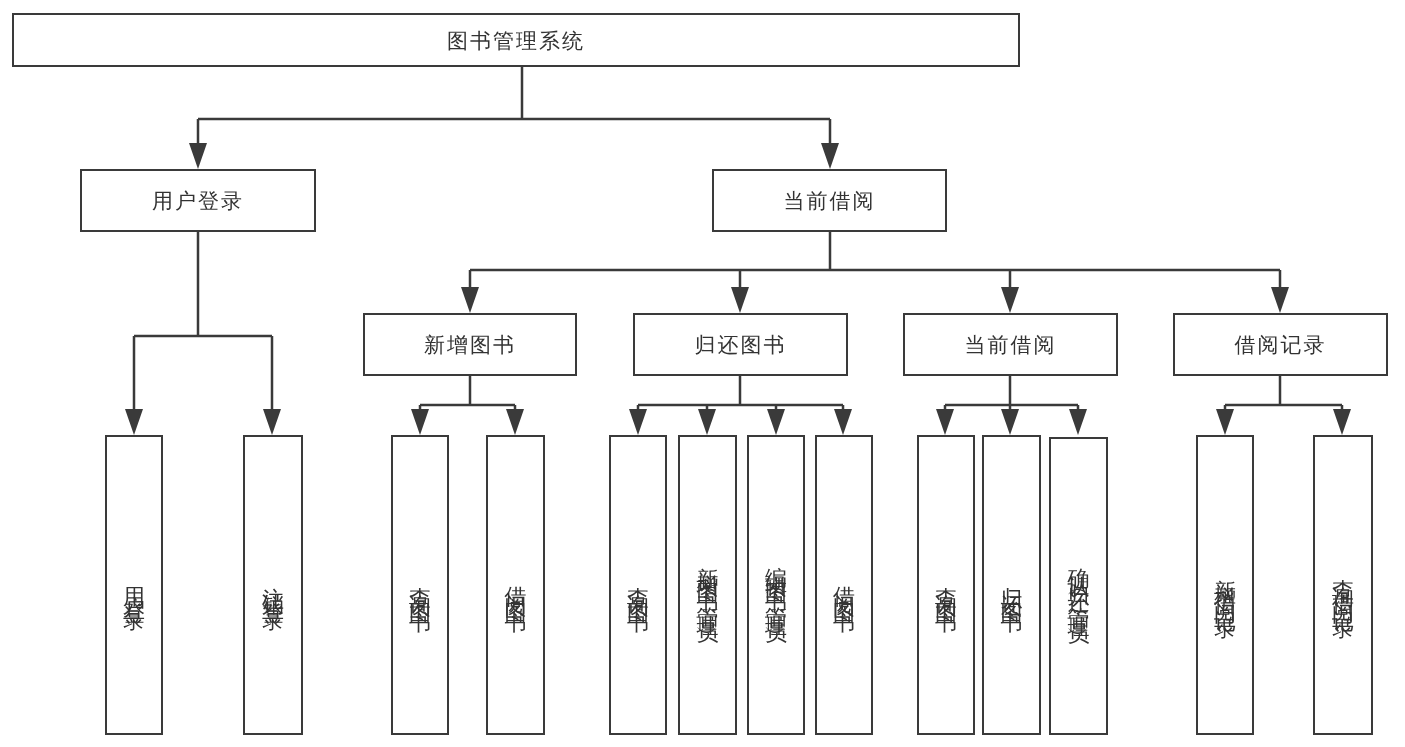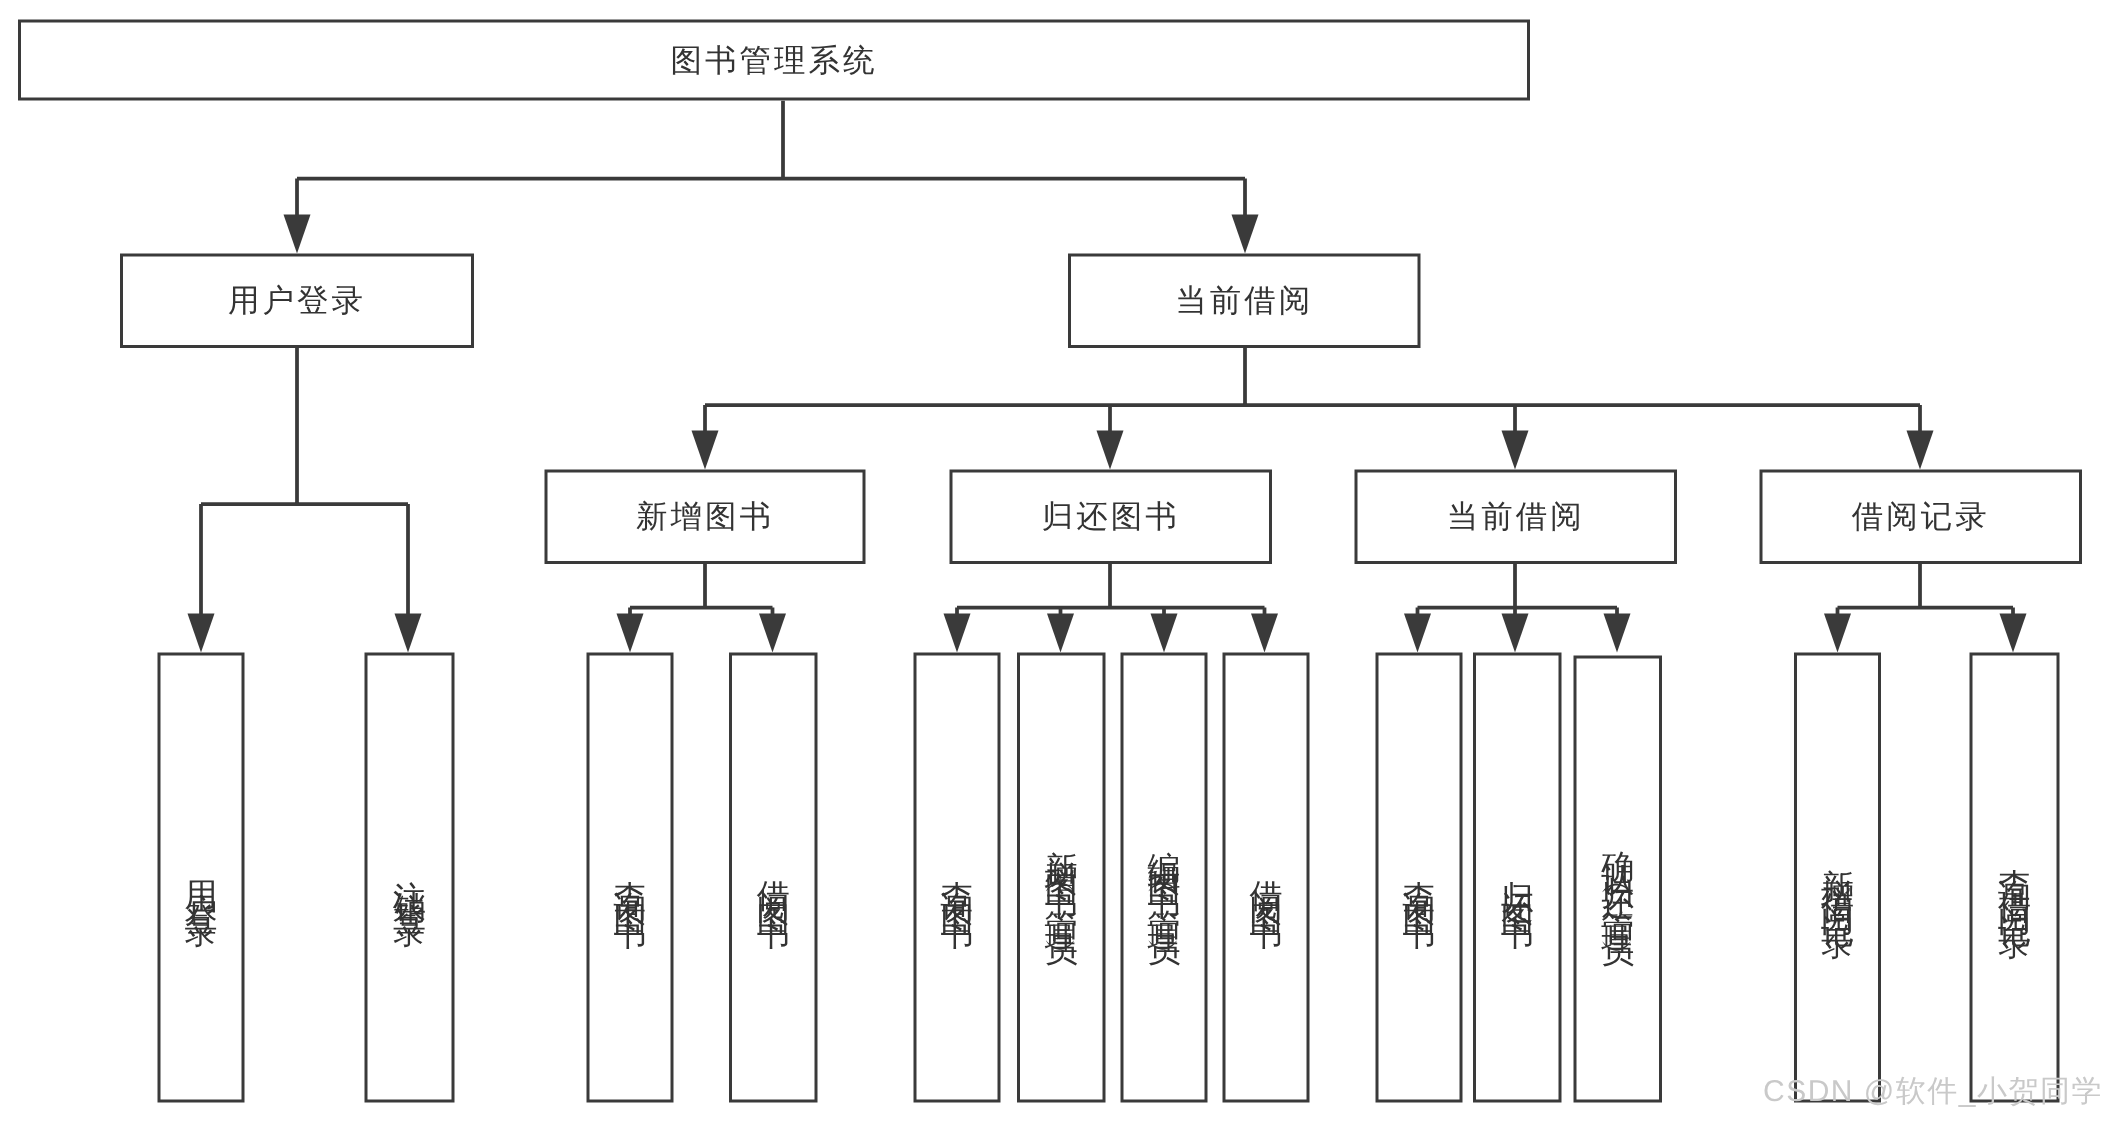--- a/index.html
+++ b/index.html
@@ -125,15 +125,14 @@
   <div class="node v-label" style="left:747px; top:435px; width:58px; height:300px;">编辑图书（管理员）</div>
   <div class="node v-label" style="left:815px; top:435px; width:58px; height:300px;">借阅图书</div>
 
   <div class="node v-label" style="left:917px; top:435px; width:58px; height:300px;">查询图书</div>
   <div class="node v-label" style="left:982px; top:435px; width:59px; height:300px;">归还图书</div>
   <div class="node v-label" style="left:1049px; top:437px; width:59px; height:298px;">确认归还（管理员）</div>
 
   <div class="node v-label" style="left:1196px; top:435px; width:58px; height:300px;">新增借阅记录</div>
   <div class="node v-label" style="left:1313px; top:435px; width:60px; height:300px;">查询借阅记录</div>
 
-  <div class="watermark">CSDN @软件_小贺同学</div>
 
 </div>
 
 </body></html>

